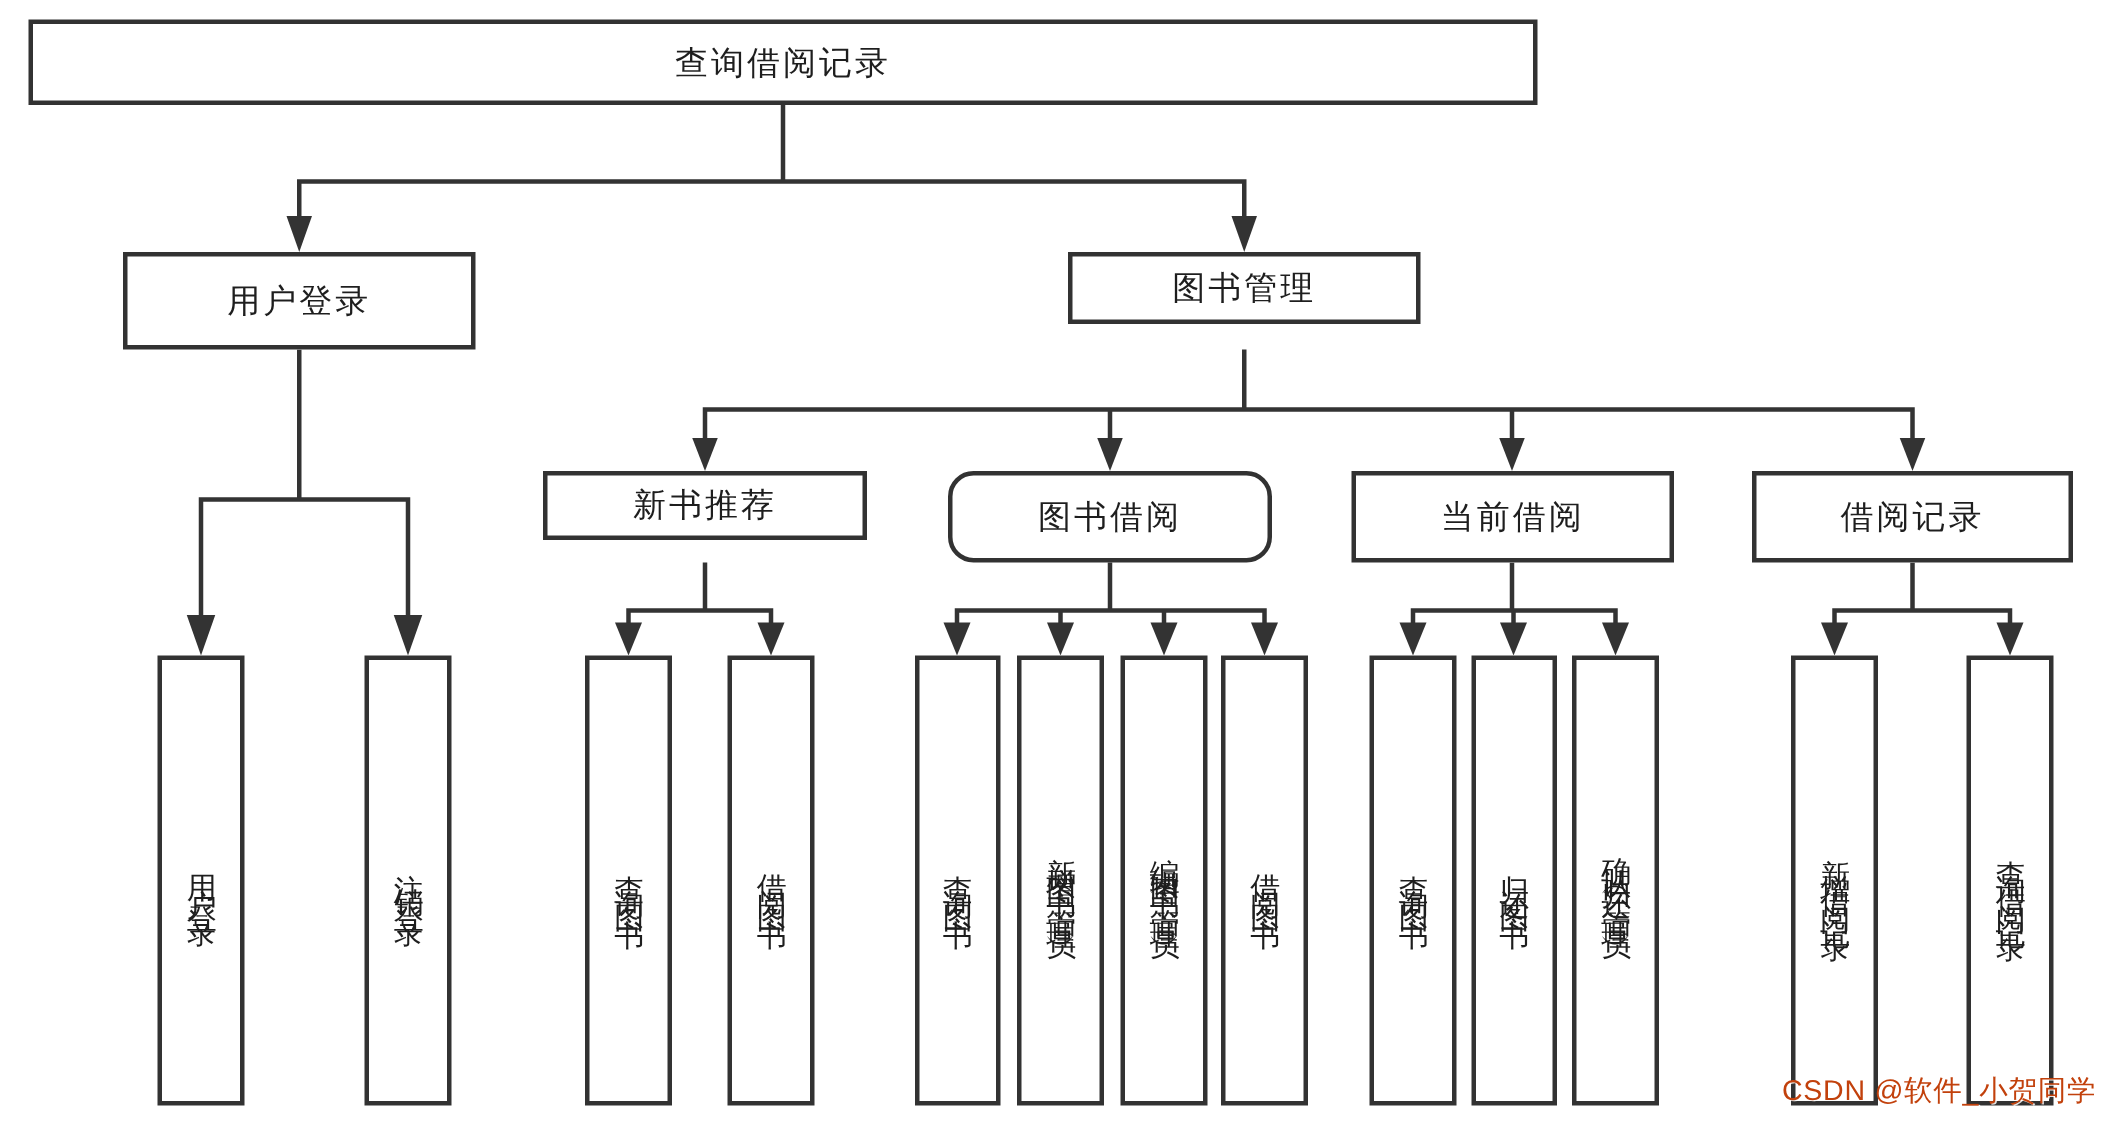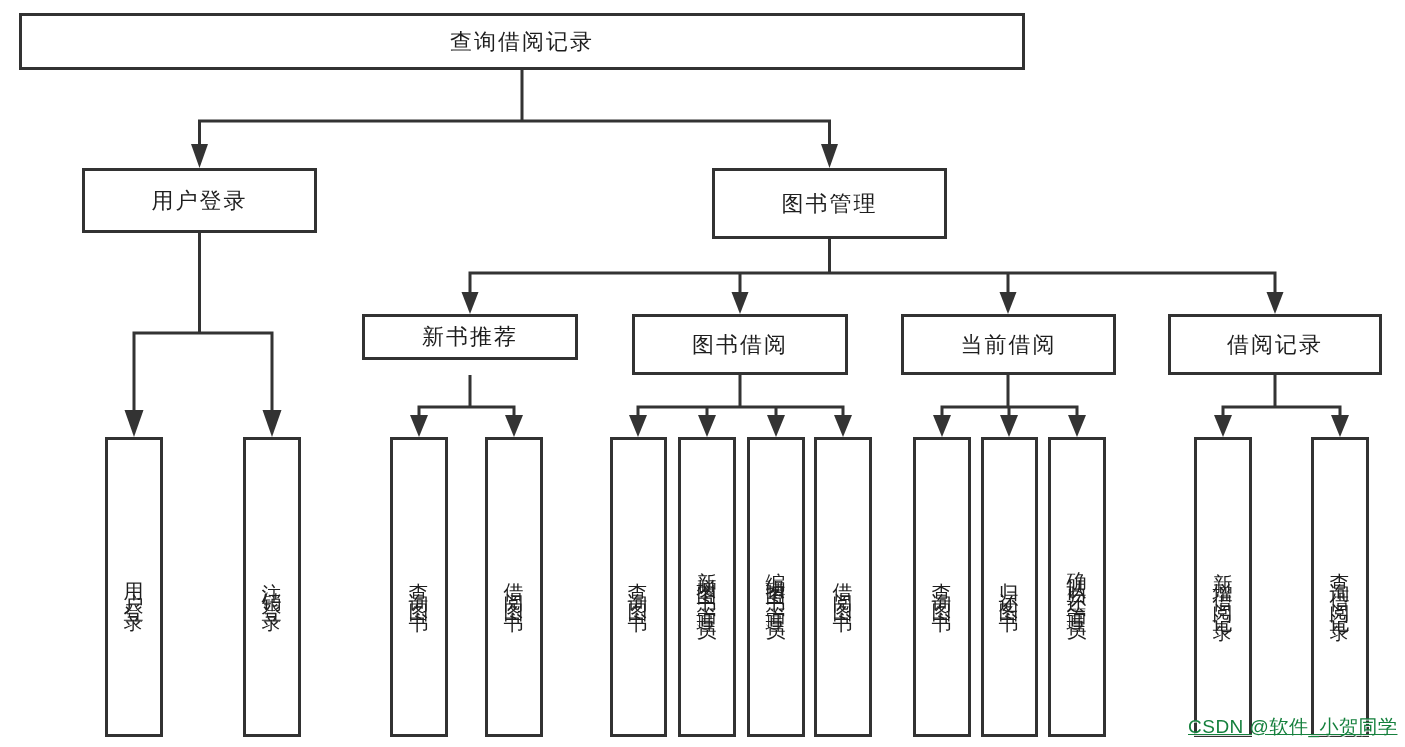--- a/index.html
+++ b/index.html
@@ -51,24 +51,23 @@
     color: #1e1e1e;
   }
   .leaf.leaf-long { letter-spacing: 7px; }
   .watermark {
     position: absolute;
     left: 1188px;
     top: 714px;
     z-index: 10;
     font-size: 19px;
     letter-spacing: 0.5px;
-    color: #15803d;
+    color: #c2410c;
     text-shadow: 1px 1px 0 rgba(255,255,255,0.85);
     white-space: nowrap;
-    text-decoration: underline;
   }
 </style>
 </head>
 <body>
 
 <div class="stage">
 
   <svg class="connectors" viewBox="0 0 1405 747" xmlns="http://www.w3.org/2000/svg">
 
     <path fill="none" stroke="#333333" stroke-width="3" d="M522,70 L522,121
@@ -124,24 +123,24 @@
       <polygon points="1009,437 1000,415 1018,415"></polygon>
       <polygon points="1077,437 1068,415 1086,415"></polygon>
       <polygon points="1223,437 1214,415 1232,415"></polygon>
       <polygon points="1340,437 1331,415 1349,415"></polygon>
     </g>
   </svg>
 
   <div class="node" style="left:19px; top:13px; width:1006px; height:57px;">查询借阅记录</div>
 
   <div class="node" style="left:82px; top:168px; width:235px; height:65px;">用户登录</div>
-  <div class="node" style="left:712px; top:168px; width:235px; height:71px;">图书管理</div>
+  <div class="node" style="left:712px; top:168px; width:235px; height:48px;">图书管理</div>
 
   <div class="node" style="left:362px; top:314px; width:216px; height:46px;">新书推荐</div>
-  <div class="node" style="left:632px; top:314px; width:216px; height:61px;">图书借阅</div>
+  <div class="node" style="left:632px; top:314px; width:216px; height:61px;border-radius:17px;">图书借阅</div>
   <div class="node" style="left:901px; top:314px; width:215px; height:61px;text-align:right;">当前借阅</div>
   <div class="node" style="left:1168px; top:314px; width:214px; height:61px;">借阅记录</div>
 
   <div class="leaf" style="left:105px;">用户登录</div>
   <div class="leaf" style="left:243px;">注销登录</div>
   <div class="leaf" style="left:390px;">查询图书</div>
   <div class="leaf" style="left:485px;">借阅图书</div>
   <div class="leaf" style="left:610px; width:57px;">查询图书</div>
   <div class="leaf leaf-long" style="left:678px;">新增图书（管理员）</div>
   <div class="leaf leaf-long" style="left:747px;">编辑图书（管理员）</div>

